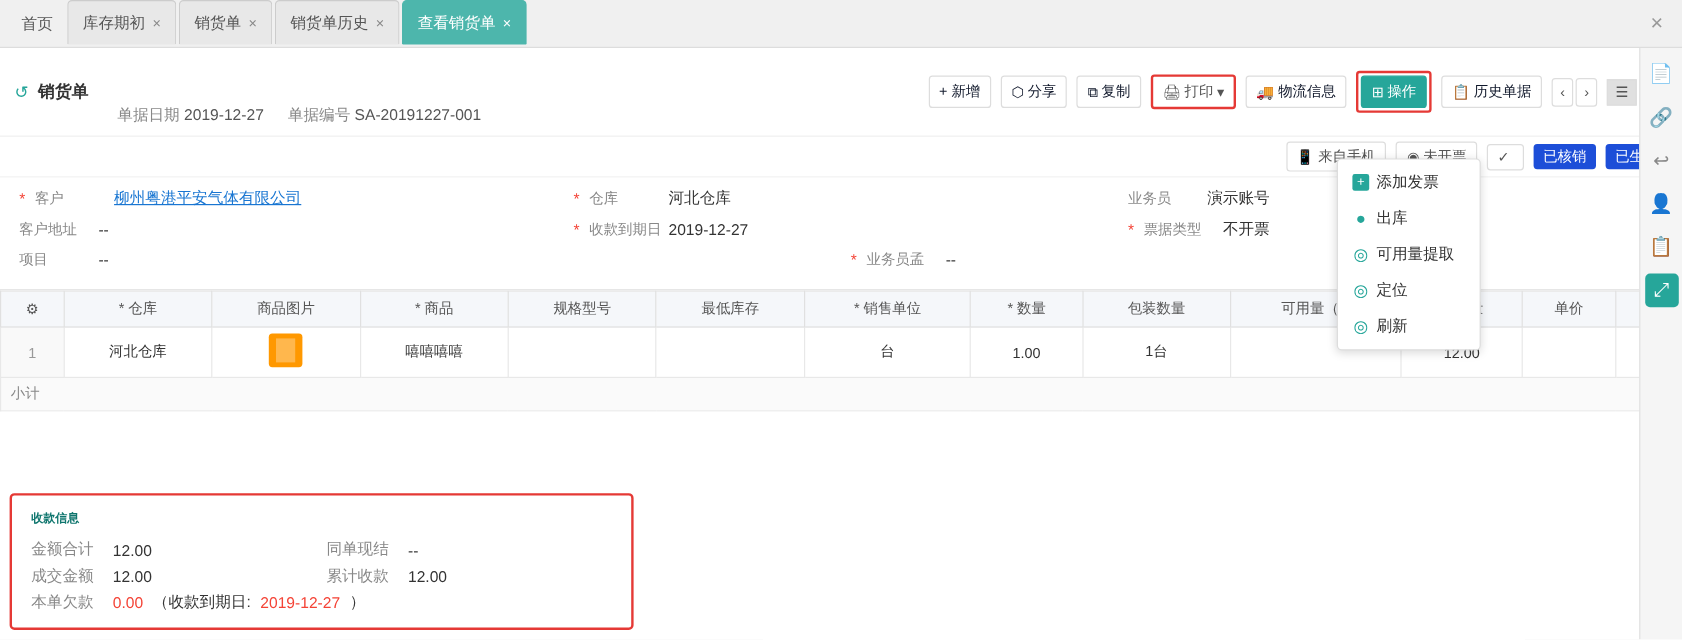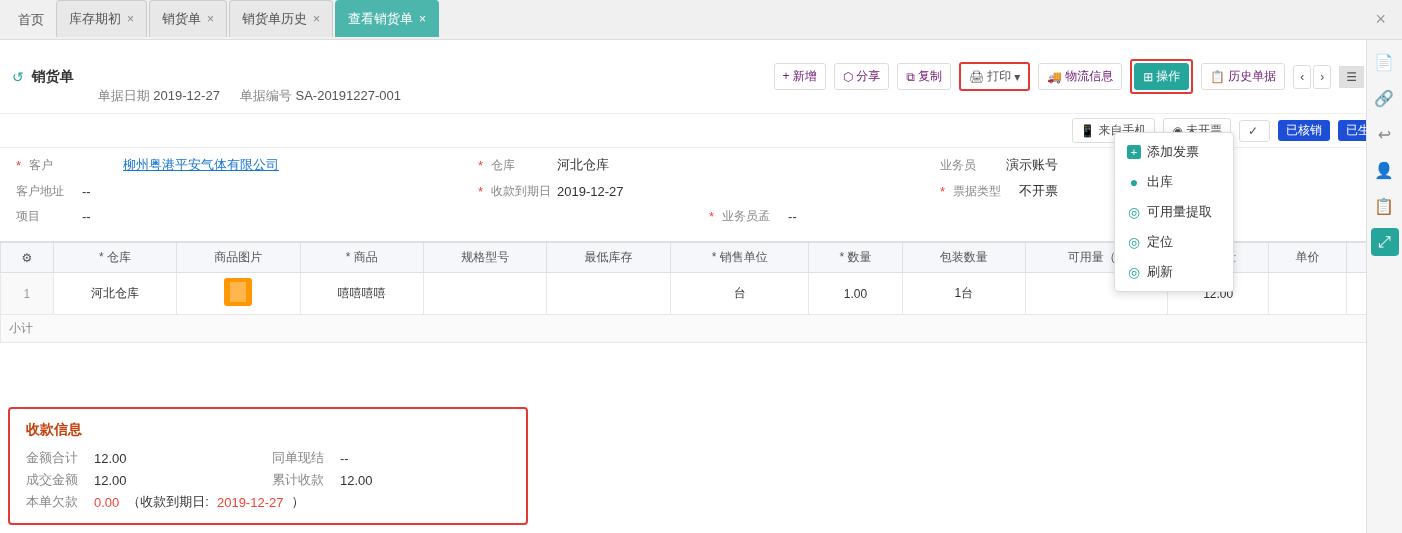--- a/index.html
+++ b/index.html
@@ -33,21 +33,21 @@
     }
     .doc-icon { color: #26a69a; font-size: 14px; }
     .doc-title { font-size: 14px; font-weight: bold; color: #333; margin-right: 16px; }
     .meta-item { font-size: 13px; color: #555; margin-right: 12px; margin-top: 39px; }
     .meta-label { color: #888; }
     .meta-value { color: #333; }
     .spacer { flex: 1; }
     .action-btn {
       display: flex; align-items: center; gap: 3px; padding: 4px 8px;
       border: 1px solid #ddd; border-radius: 3px; background: #fff;
-      cursor: pointer; font-size: 12px; color: #701a75; white-space: nowrap;
+      cursor: pointer; font-size: 12px; color: #0f172a; white-space: nowrap;
     }
     .action-btn.print { border: 2px solid #e53935; color: #555; }
     .action-btn.operations { background: #26a69a; color: #fff; border-color: #26a69a; border-radius: 3px; }
     .nav-arrows { display: flex; gap: 2px; }
     .nav-arrow { padding: 4px 6px; border: 1px solid #ddd; border-radius: 3px; cursor: pointer; background: #fff; font-size: 12px; color: #555; }
 
     
     .status-bar {
       display: flex; align-items: center; padding: 4px 12px; background: #fff;
       border-bottom: 1px solid #eee; gap: 8px; justify-content: flex-end;
@@ -62,41 +62,41 @@
     }
     .badge-check { background: #1d4ed8; text-align: right; }
 
     
     .form-area { padding: 8px 16px; background: #fff; }
     .form-row { display: flex; align-items: center; margin-bottom: 8px; gap: 16px; }
     .field-group { display: flex; align-items: center; gap: 6px; flex: 1; }
     .field-label { color: #888; font-size: 12px; white-space: nowrap; min-width: 60px; }
     .field-required { color: #f44336; margin-right: 2px; }
     .field-value { color: #333; font-size: 13px; }
-    .field-value.link { color: #1976d2; text-decoration: underline; cursor: pointer; margin-left: 28px; }
+    .field-value.link { color: #1976d2; text-decoration: underline; cursor: pointer; }
     .add-note { color: #ff9800; cursor: pointer; font-size: 12px; }
 
     
     .table-wrapper { overflow-x: auto; border-top: 1px solid #e0e0e0; }
     table { width: 100%; border-collapse: collapse; font-size: 12px; }
     thead tr { background: #f5f7fa; }
     th { padding: 6px 8px; border: 1px solid #e0e0e0; color: #555; font-weight: normal; white-space: nowrap; text-align: center; }
     td { padding: 5px 8px; border: 1px solid #e8e8e8; text-align: center; color: #333; }
     .row-num { background: #f9f9f9; color: #999; }
     .subtotal-row td { background: #fafafa; color: #888; font-size: 12px; }
     .product-img { width: 28px; height: 28px; background: #ff9800; display: inline-block; border-radius: 3px; position: relative; }
     .product-img::after { content: ''; display: block; position: absolute; top: 50%; left: 50%; transform: translate(-50%, -50%); width: 16px; height: 20px; background: #fff; opacity: 0.3; }
 
     
     .summary-box {
       position: absolute; bottom: 0; left: 0; width: 520px;
       border: 2px solid #e53935; border-radius: 4px; background: #fff;
       padding: 12px 16px; margin: 8px;
     }
-    .summary-title { font-size: 14px; font-weight: bold; color: #c2410c; margin-bottom: 10px; }
+    .summary-title { font-size: 10px; font-weight: bold; color: #0f766e; margin-bottom: 10px; }
     .summary-grid { display: grid; grid-template-columns: 1fr 1fr; gap: 4px 8px; }
     .summary-row { display: flex; align-items: center; gap: 8px; }
     .summary-label { color: #888; font-size: 13px; min-width: 60px; }
     .summary-value { color: #333; font-size: 13px; }
     .summary-value.red { color: #f44336; }
     .summary-date { color: #f44336; }
 
     
     .dropdown-menu {
       position: absolute; top: 92px; right: 168px; background: #fff;

